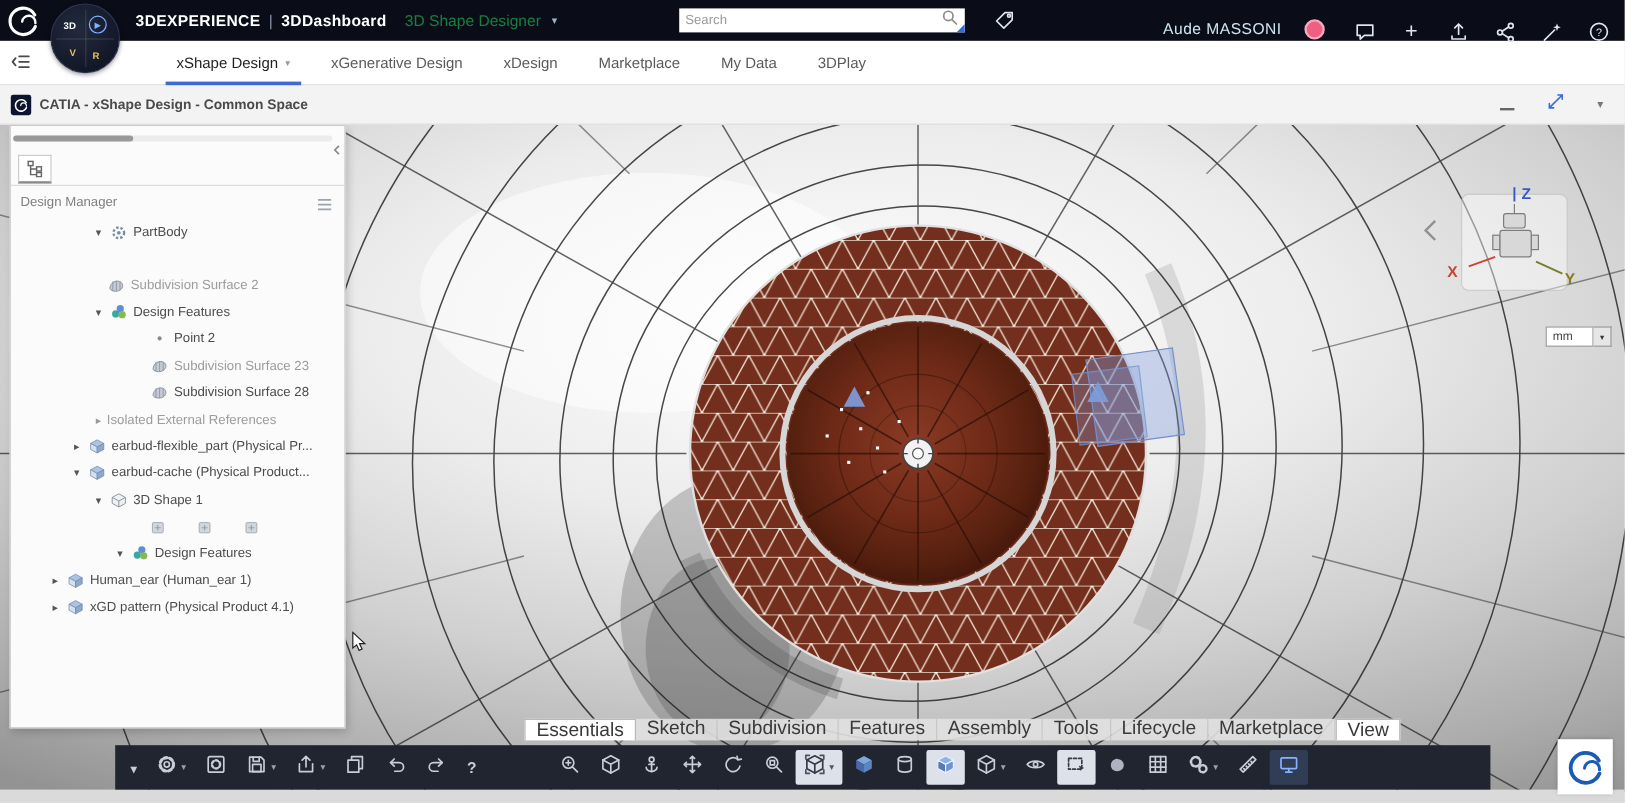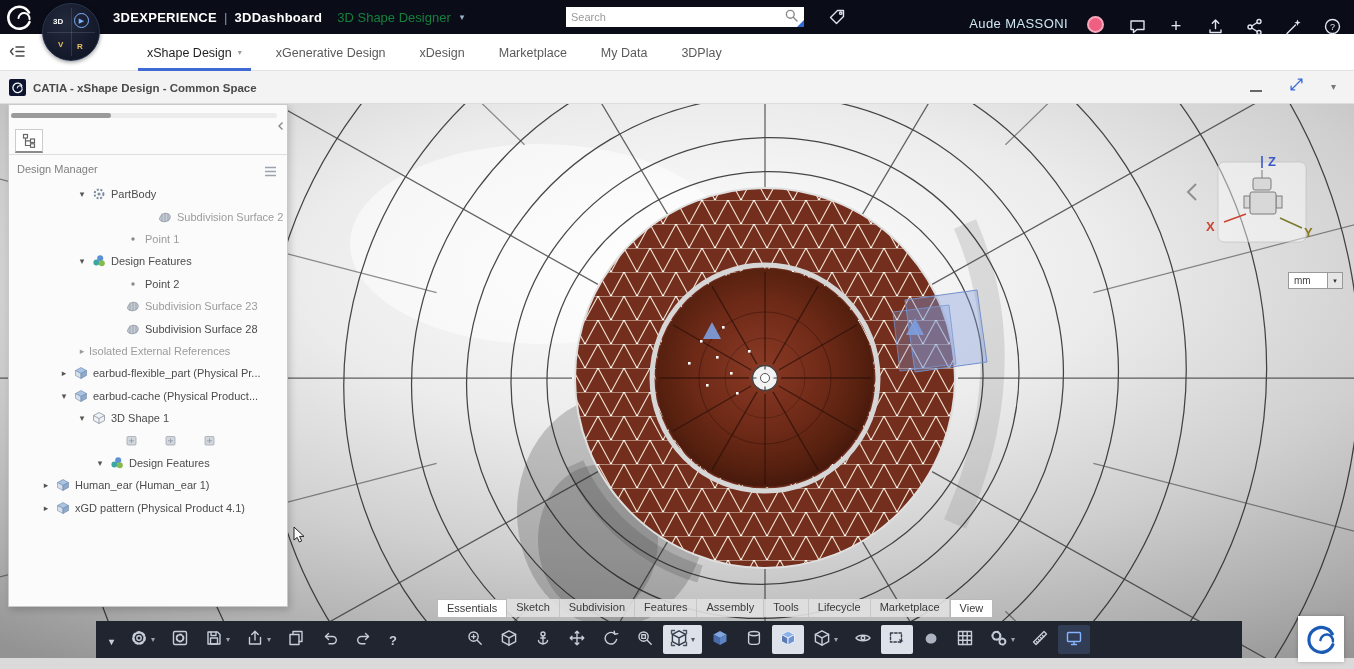--- a/index.html
+++ b/index.html
@@ -58,21 +58,21 @@
   .tree{position:absolute;left:0;top:78px;right:1px;bottom:2px;overflow:hidden}
   .tree-row{height:22.4px;display:flex;align-items:center;font-size:11px;color:#4c4c4c;white-space:nowrap;overflow:hidden}
   .tree-row.dim{color:#9c9c9c}
   .tree-arrow{width:14px;font-size:9px;color:#555;text-align:center;flex:none}
   .dim .tree-arrow{color:#999}
   .tree-sp{width:16px;flex:none}
   .tree-ic{width:15px;height:14px;margin:0 5px 0 2px;flex:none;display:inline-flex;align-items:center;justify-content:center}
   .tree-ic.multi{margin-right:22px}
   
   .ribbon{position:absolute;left:437px;top:599px;height:18px;display:flex;z-index:4}
-  .ribbon-tab{padding:2px 9px;font-size:11px;color:#3a3a3a;background:rgba(225,225,225,.9);border-right:1px solid #c6c6c6;line-height:13px}
+  .ribbon-tab{padding:2px 9px;font-size:16px;color:#3a3a3a;background:rgba(225,225,225,.9);border-right:1px solid #c6c6c6;line-height:13px}
   .ribbon-tab.light{background:#fff;border:1px solid #b9b9b9;border-bottom:none}
   
   .toolbar{position:absolute;left:96px;top:621px;width:1146px;height:37px;background:#20252f;display:flex;align-items:center;padding:0 5px;z-index:5}
   .tb-item{height:29px;display:flex;align-items:center;justify-content:center;padding:0 7px;color:#c7cdd9;gap:2px;border-radius:2px;margin:0 1px;cursor:default}
   .tb-item.gap{margin-left:54px}
   .tb-item.active{background:#dde2ea;color:#333a48}
   .tb-item.accent{background:rgba(120,170,255,.18);color:#86b4ff}
   .tb-caret{font-size:8px;color:#98a0b2;margin-left:1px}
   .tb-item.active .tb-caret{color:#556}
   .tb-text{font-size:13px;font-weight:bold;line-height:1}
@@ -377,40 +377,30 @@
       <div class="tree-row" style="padding-left: 66px;">
         <span class="tree-arrow">▾</span>
         <span class="tree-ic">
           <svg width="14" height="14" viewBox="0 0 14 14">
             <circle cx="7" cy="7" r="4.4" fill="none" stroke="#7d8da2" stroke-width="2" stroke-dasharray="2 1.6"></circle>
             <circle cx="7" cy="7" r="1.6" fill="#7d8da2"></circle>
           </svg>
         </span>
         <span class="tree-label">PartBody</span>
       </div>
-      <div class="tree-row dim" style="padding-left: 116px;">
+      <div class="tree-row dim" style="padding-left: 48px; margin-top: 21px;">
         <span class="tree-arrow"></span>
         <span class="tree-sp"></span>
         <span class="tree-ic">
           <svg width="14" height="14" viewBox="0 0 14 14">
             <path d="M1.5 9.5C2 4.5 6 2.5 9.5 3.5c3 .9 3.6 4.3 1.5 6.5-2.3 2.4-8 2.4-9.5-.5z" fill="#c6ccd4" stroke="#8b939e" stroke-width=".8"></path>
             <path d="M4 3.5v8M7 3v8.5M10 3.8v7" stroke="#8b939e" stroke-width=".7" fill="none"></path>
           </svg>
         </span>
         <span class="tree-label">Subdivision Surface 2</span>
-      </div>
-      <div class="tree-row dim" style="padding-left: 84px;">
-        <span class="tree-arrow"></span>
-        <span class="tree-sp"></span>
-        <span class="tree-ic">
-          <svg width="14" height="14" viewBox="0 0 14 14">
-            <circle cx="7" cy="7" r="1.7" fill="#8a8a8a"></circle>
-          </svg>
-        </span>
-        <span class="tree-label">Point 1</span>
       </div>
       <div class="tree-row" style="padding-left: 66px;">
         <span class="tree-arrow">▾</span>
         <span class="tree-ic">
           <svg width="14" height="14" viewBox="0 0 14 14">
             <circle cx="4.4" cy="8.6" r="3" fill="#3aa7a0"></circle>
             <circle cx="8.2" cy="4.2" r="3" fill="#5b8fd6"></circle>
             <circle cx="9.8" cy="9.2" r="3" fill="#86b94e"></circle>
           </svg>
         </span>

